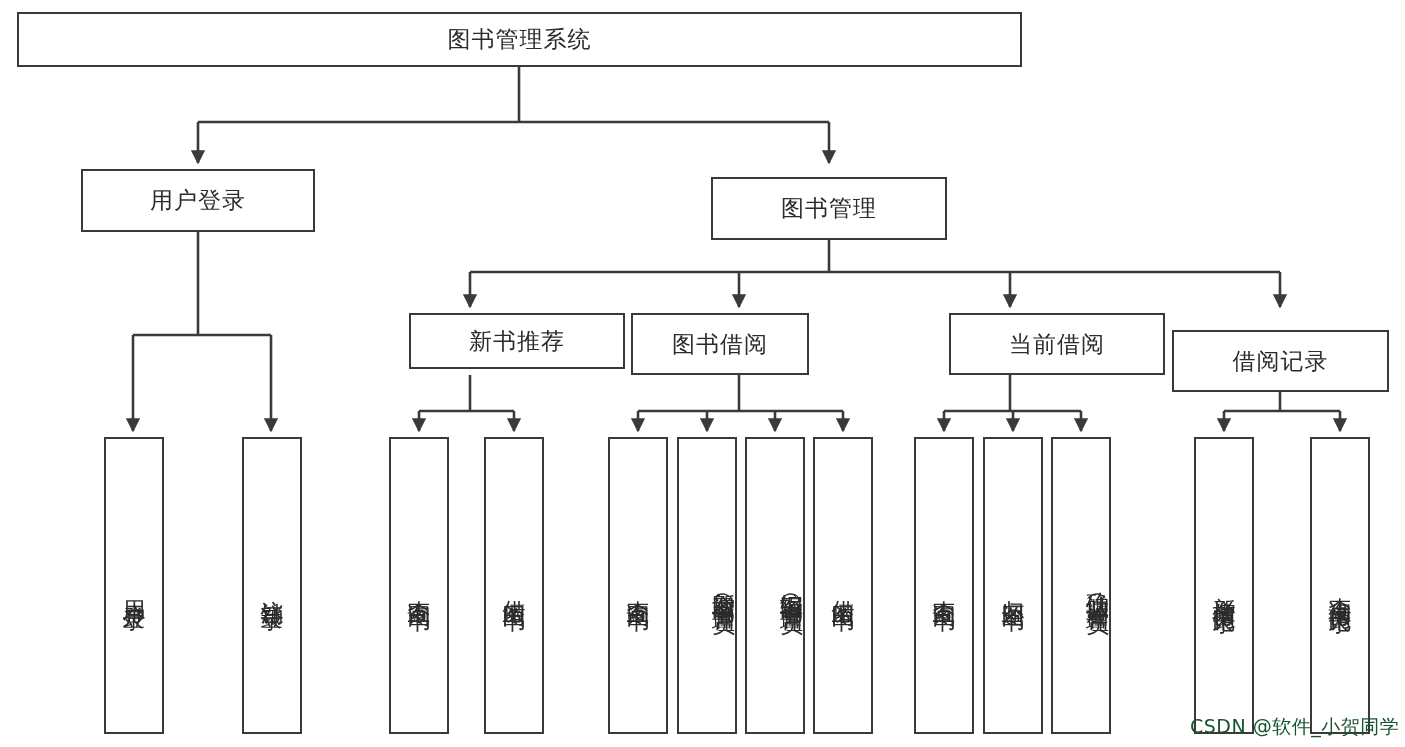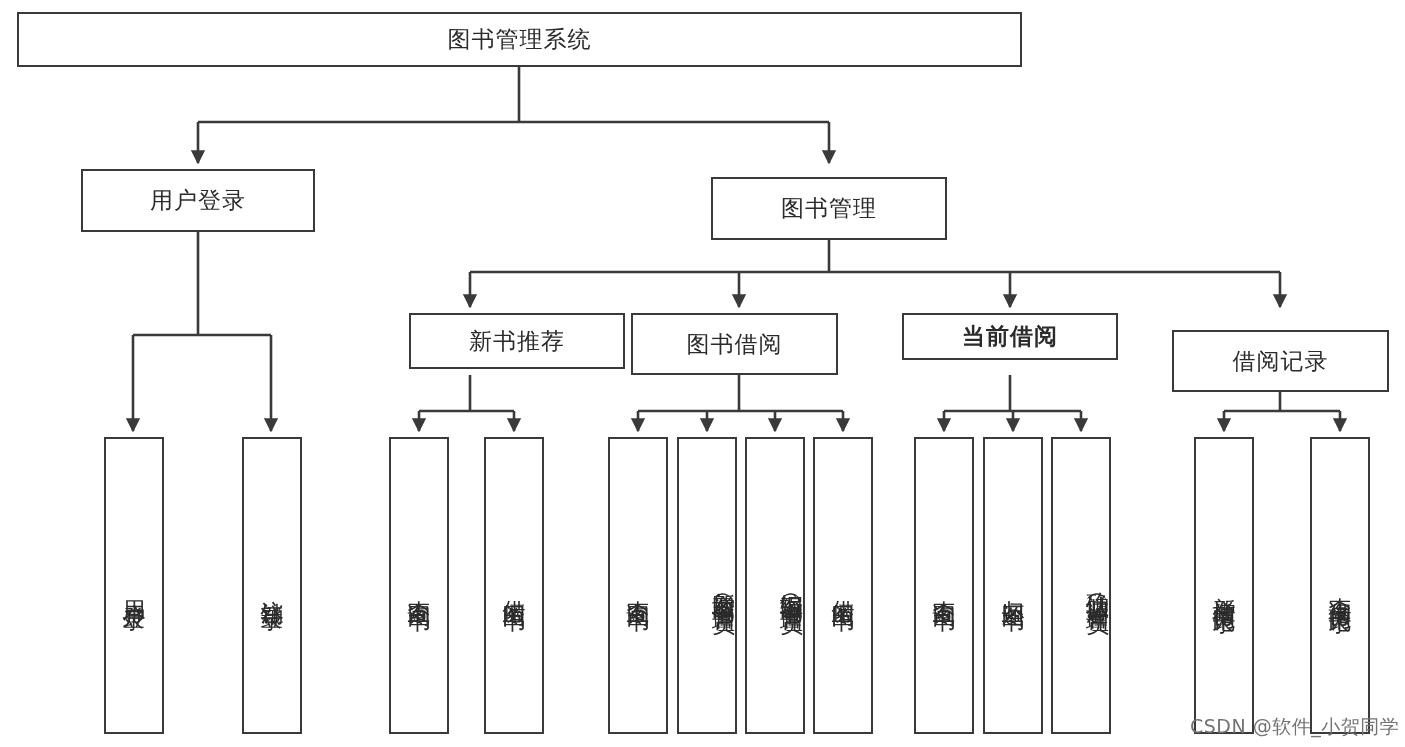--- a/index.html
+++ b/index.html
@@ -57,21 +57,21 @@
     white-space: nowrap;
   }
   .node.vert.pad-top {
     align-items: flex-start;
   }
   .watermark {
     position: absolute;
     left: 1190px;
     top: 714px;
     font-size: 19px;
-    color: #737373;
+    color: #14532d;
     white-space: nowrap;
     letter-spacing: 0.5px;
   }
 </style>
 </head>
 <body>
 
 <div id="diagram-root">
 
   <svg class="wires" viewBox="0 0 1405 747" xmlns="http://www.w3.org/2000/svg">
@@ -134,24 +134,24 @@
   <div class="node horiz" style="left:81px; top:169px; width:234px; height:63px;">
     <span>用户登录</span>
   </div>
   <div class="node horiz" style="left:711px; top:169px; width:236px; height:63px;margin-top:8px;">
     <span>图书管理</span>
   </div>
 
   <div class="node horiz" style="left:378px; top:313px; width:216px; height:56px;margin-left:31px;">
     <span>新书推荐</span>
   </div>
-  <div class="node horiz" style="left:631px; top:313px; width:207px; height:62px;text-align:right;">
+  <div class="node horiz" style="left:631px; top:313px; width:178px; height:62px;text-align:right;">
     <span>图书借阅</span>
   </div>
-  <div class="node horiz" style="left:902px; top:313px; width:216px; height:47px;font-weight:bold;">
+  <div class="node horiz" style="left:949px; top:313px; width:216px; height:62px;">
     <span>当前借阅</span>
   </div>
   <div class="node horiz" style="left:1172px; top:330px; width:217px; height:62px;">
     <span>借阅记录</span>
   </div>
 
   <div class="node vert" style="left:104px; top:437px; width:60px; height:297px; align-items:center;">
     <span class="vtext">用户登录</span>
   </div>
   <div class="node vert" style="left:242px; top:437px; width:60px; height:297px; align-items:center;">

